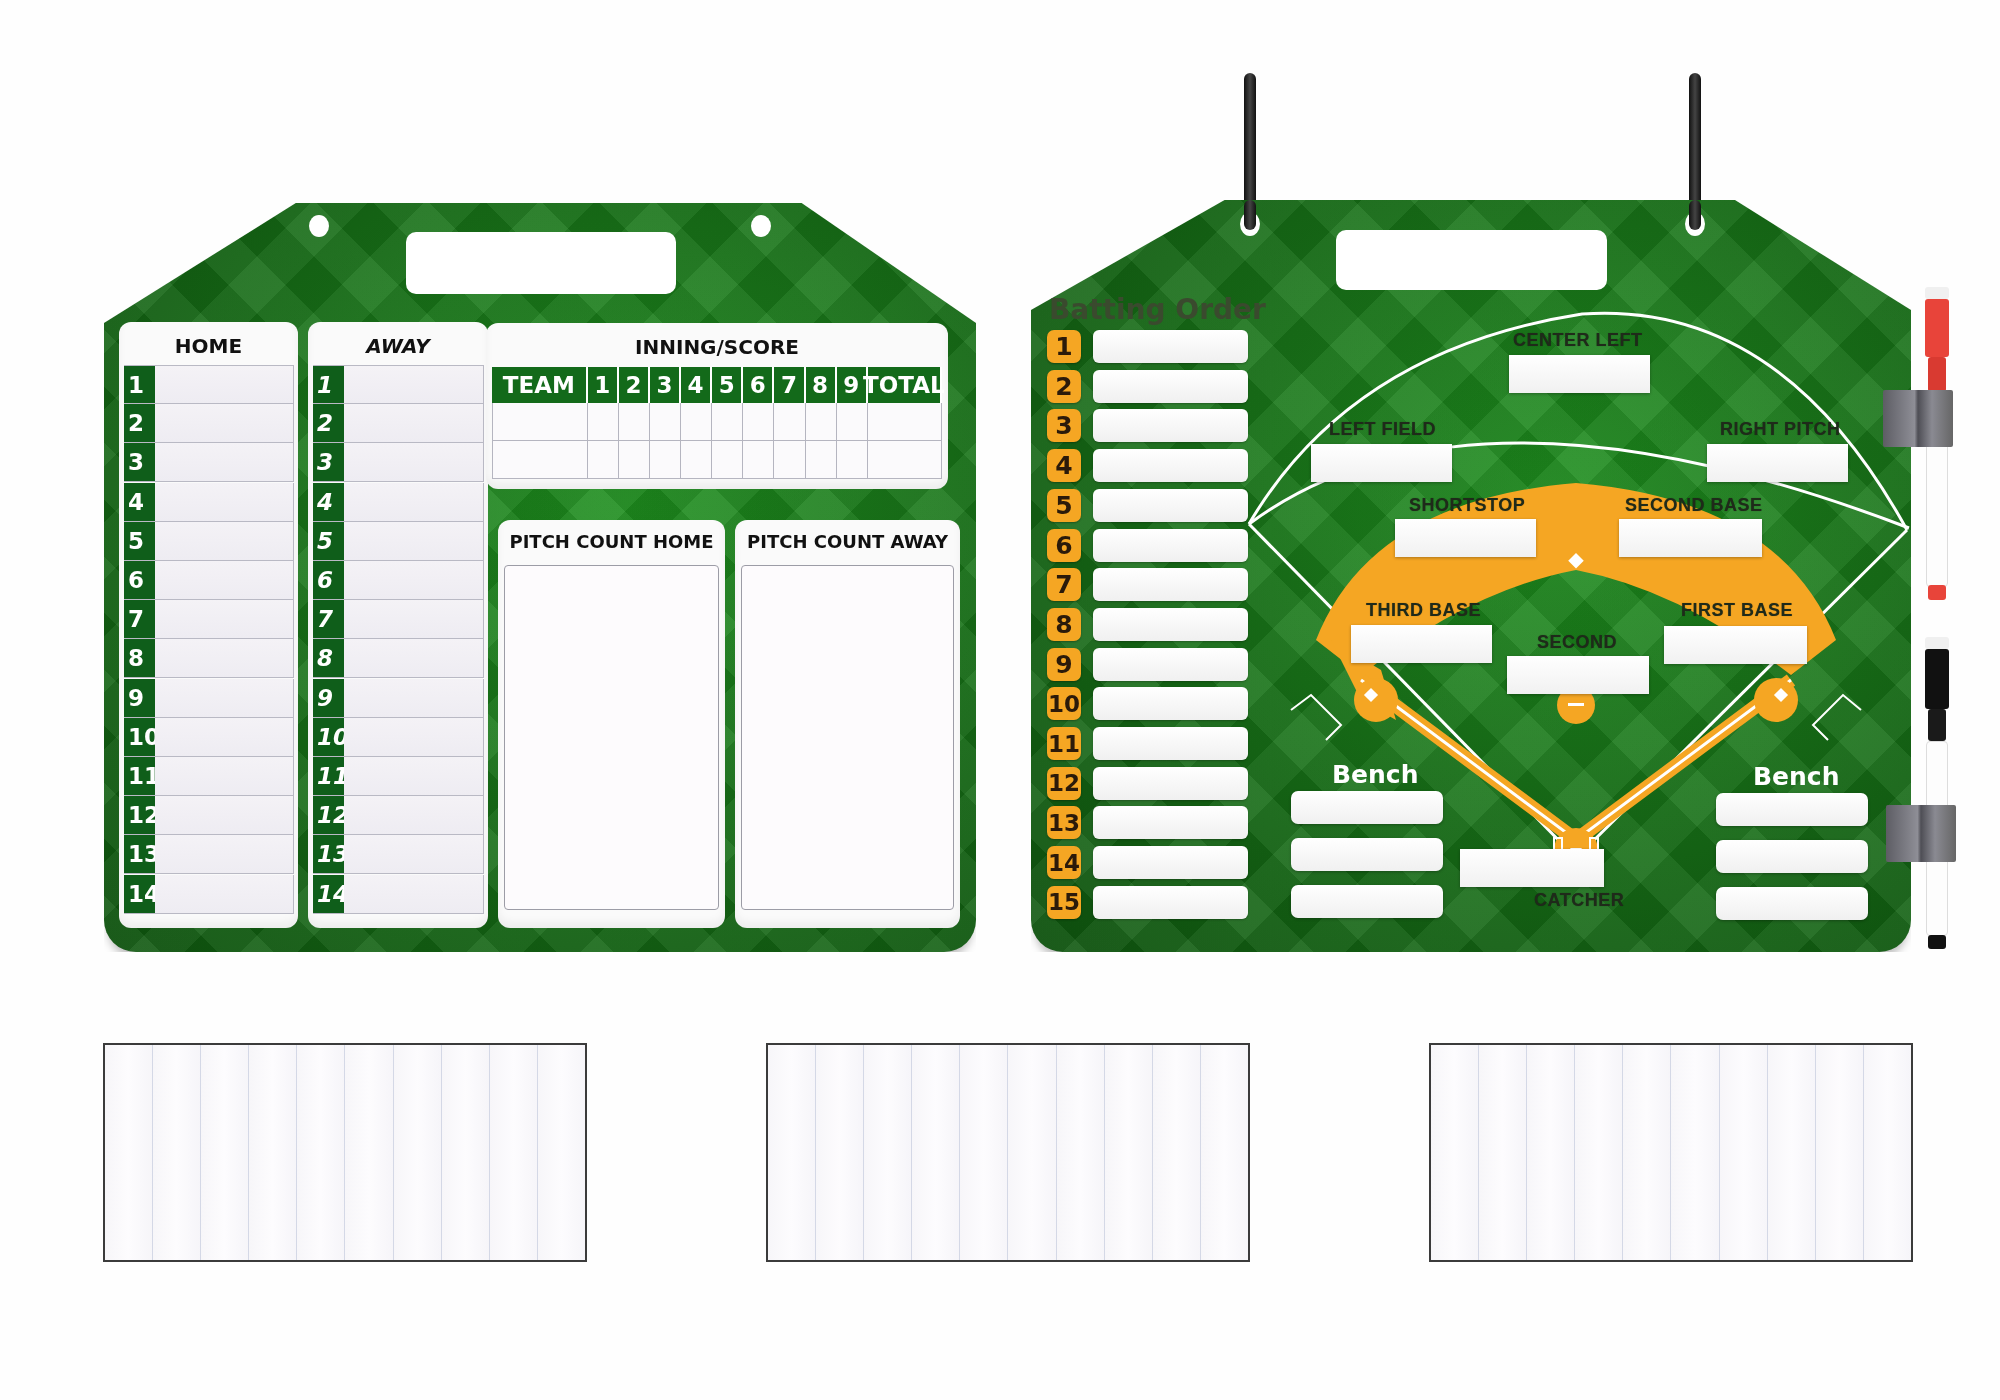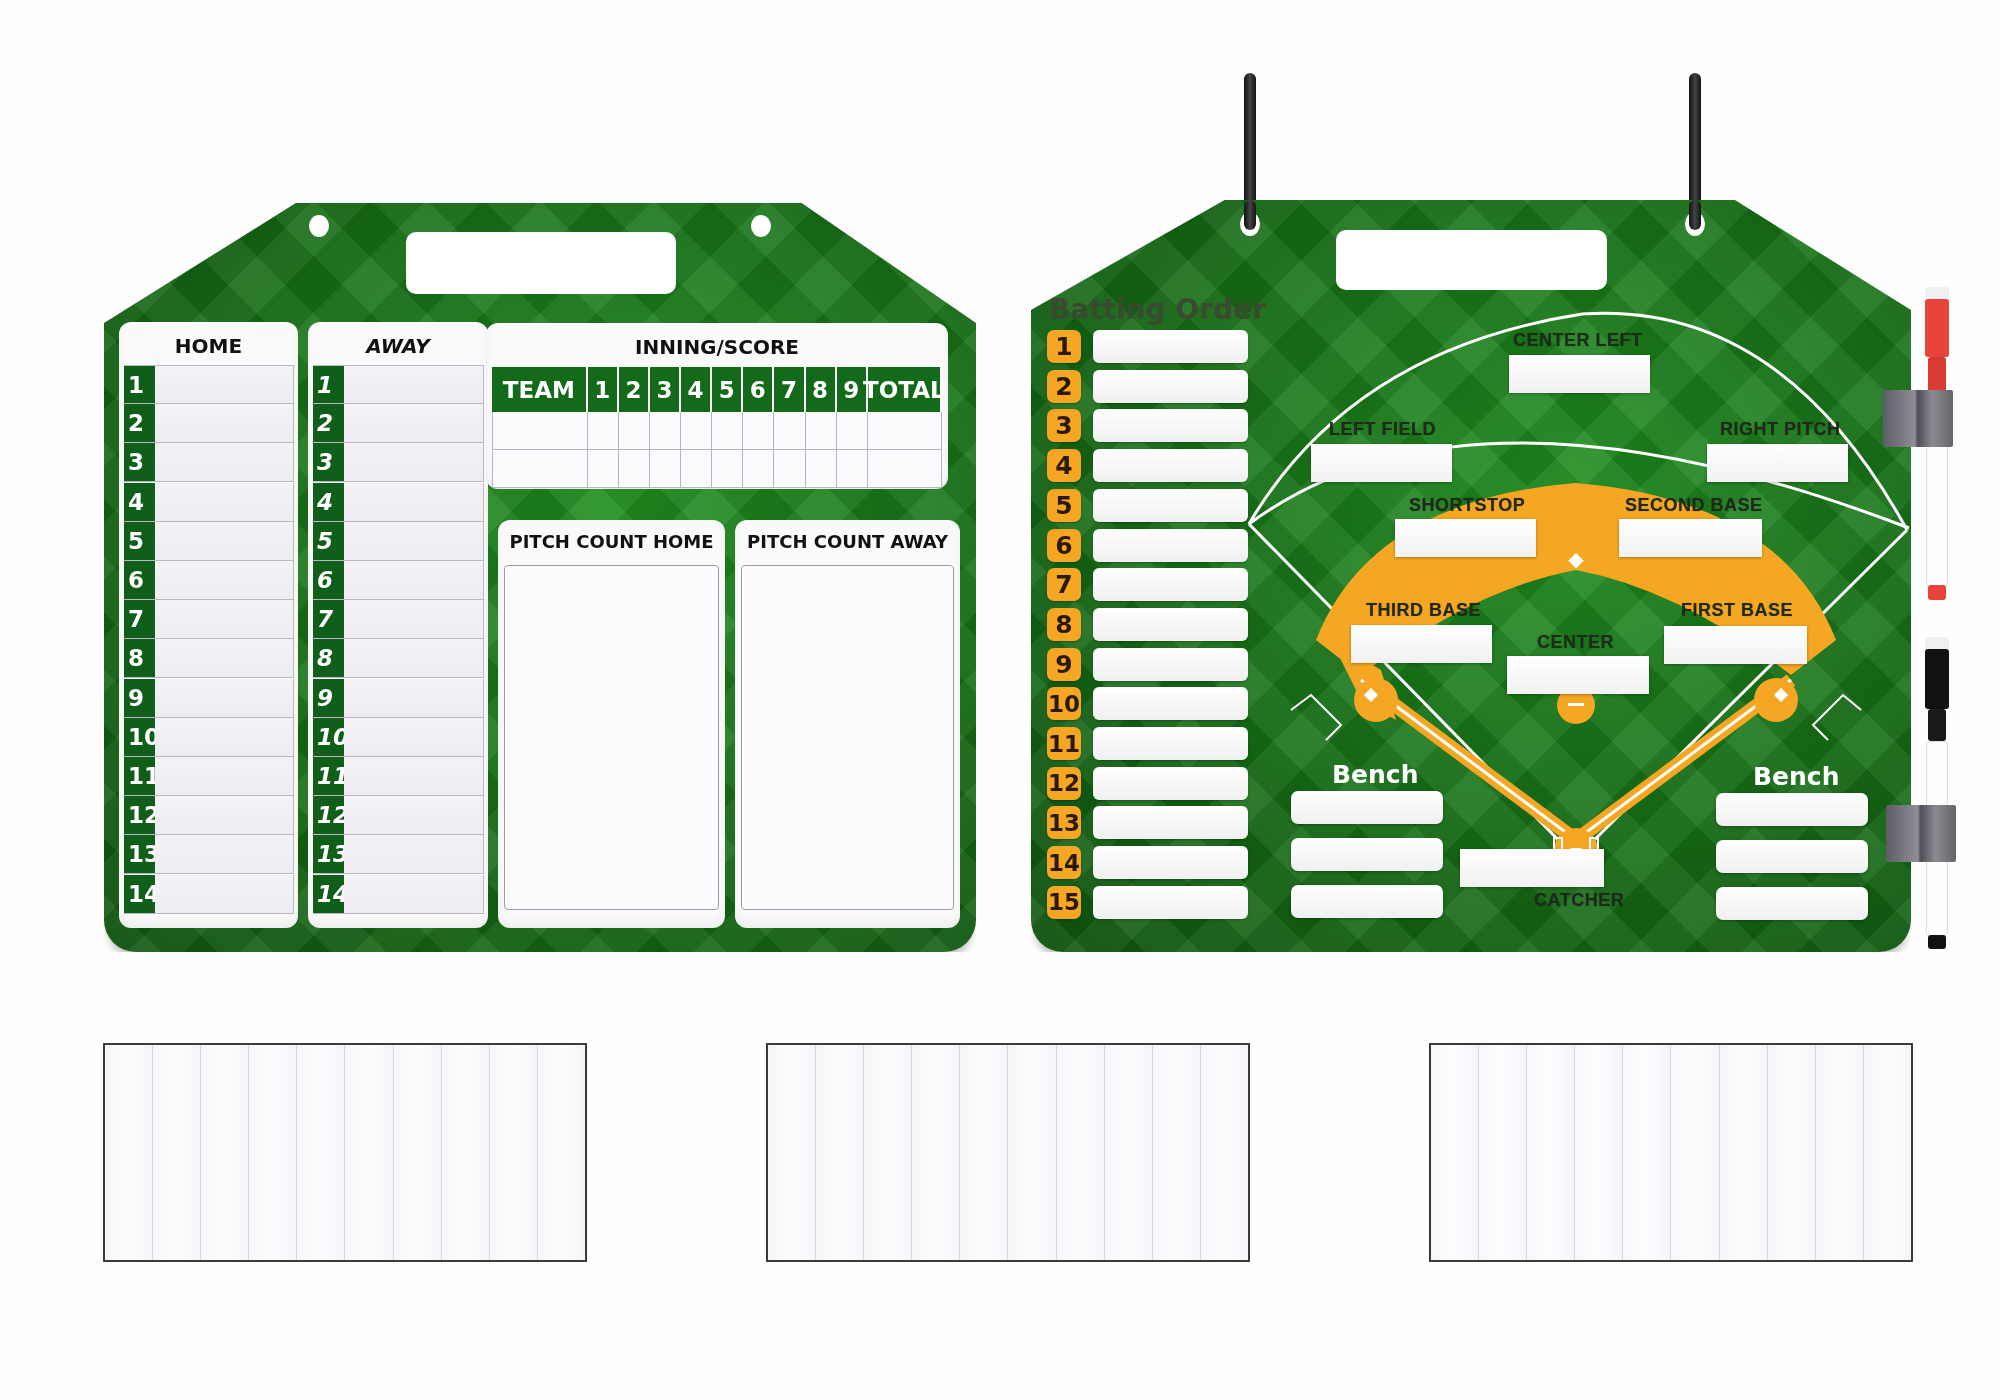--- a/index.html
+++ b/index.html
@@ -52,21 +52,21 @@
   .list-num {
     width: 31px; background: #0f5e1a; color: #fff; font-weight: bold;
     font-size: 23px; display: flex; align-items: center; padding-left: 4px;
     font-family: "DejaVu Sans", sans-serif;
   }
   .list-field {
     flex: 1; background: linear-gradient(#f4f2f6, #eeecf2); border-right: 1.5px solid #b9b9c4;
   }
 
   .score-table { position: absolute; left: 6px; right: 6px; top: 44px; border-collapse: collapse; }
-  .score-head { display: flex; height: 45px; }
+  .score-head { display: flex; height: 36px; }
   .score-head .cell {
     background: #136a1a; color: #fff; font-weight: bold; font-size: 23px;
     display: flex; align-items: center; justify-content: center;
     border-right: 2px solid #fff;
   }
   .score-body-row { display: flex; height: 38px; border-bottom: 1.5px solid #b5b5c0; }
   .score-body-row .cell { border-right: 1.5px solid #b5b5c0; background: #fbfafc; }
   .score-body-row .cell:first-child { border-left: 1.5px solid #b5b5c0; }
 
   .pitch-box {
@@ -412,21 +412,21 @@
 
 <div class="pos-label" style="left:1625px; top:495px;">SECOND BASE</div>
 <div class="pos-box" style="left:1619px; top:519px; width:143px; height:38px;"></div>
 
 <div class="pos-label" style="left:1366px; top:600px;">THIRD BASE</div>
 <div class="pos-box" style="left:1351px; top:625px; width:141px; height:38px;"></div>
 
 <div class="pos-label" style="left:1681px; top:600px;">FIRST BASE</div>
 <div class="pos-box" style="left:1664px; top:626px; width:143px; height:38px;"></div>
 
-<div class="pos-label" style="left:1537px; top:632px;">CENTER</div>
+<div class="pos-label" style="left:1537px; top:632px;">SECOND</div>
 <div class="pos-box" style="left:1507px; top:656px; width:142px; height:38px;"></div>
 
 <div class="pos-box" style="left:1461px; top:849px; width:114px; height:38px; left:1460px; width:144px;"></div>
 <div class="pos-label" style="left:1534px; top:890px;">CATCHER</div>
 
 <div class="bench-label" style="left:1332px; top:760px;">Bench</div>
 <div class="bench-box" style="left:1291px; top:791px;"></div>
 <div class="bench-box" style="left:1291px; top:838px;"></div>
 <div class="bench-box" style="left:1291px; top:885px;"></div>
 

